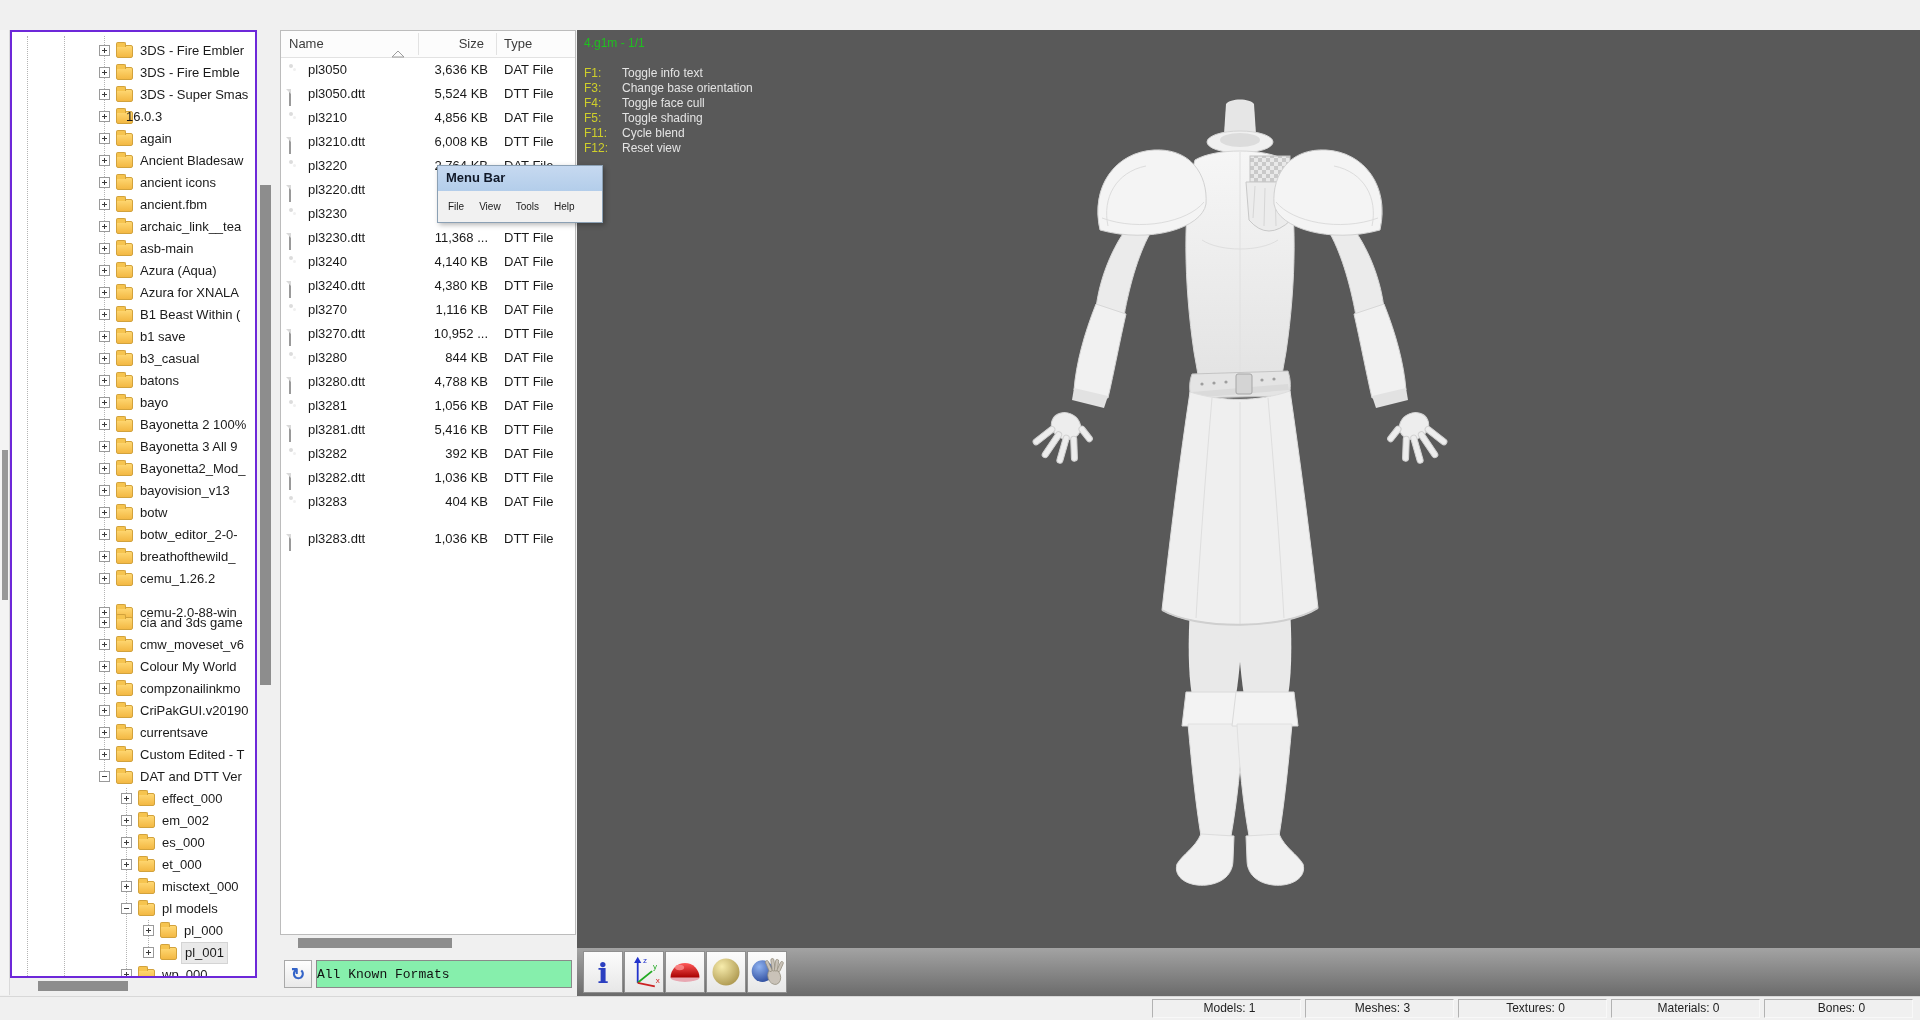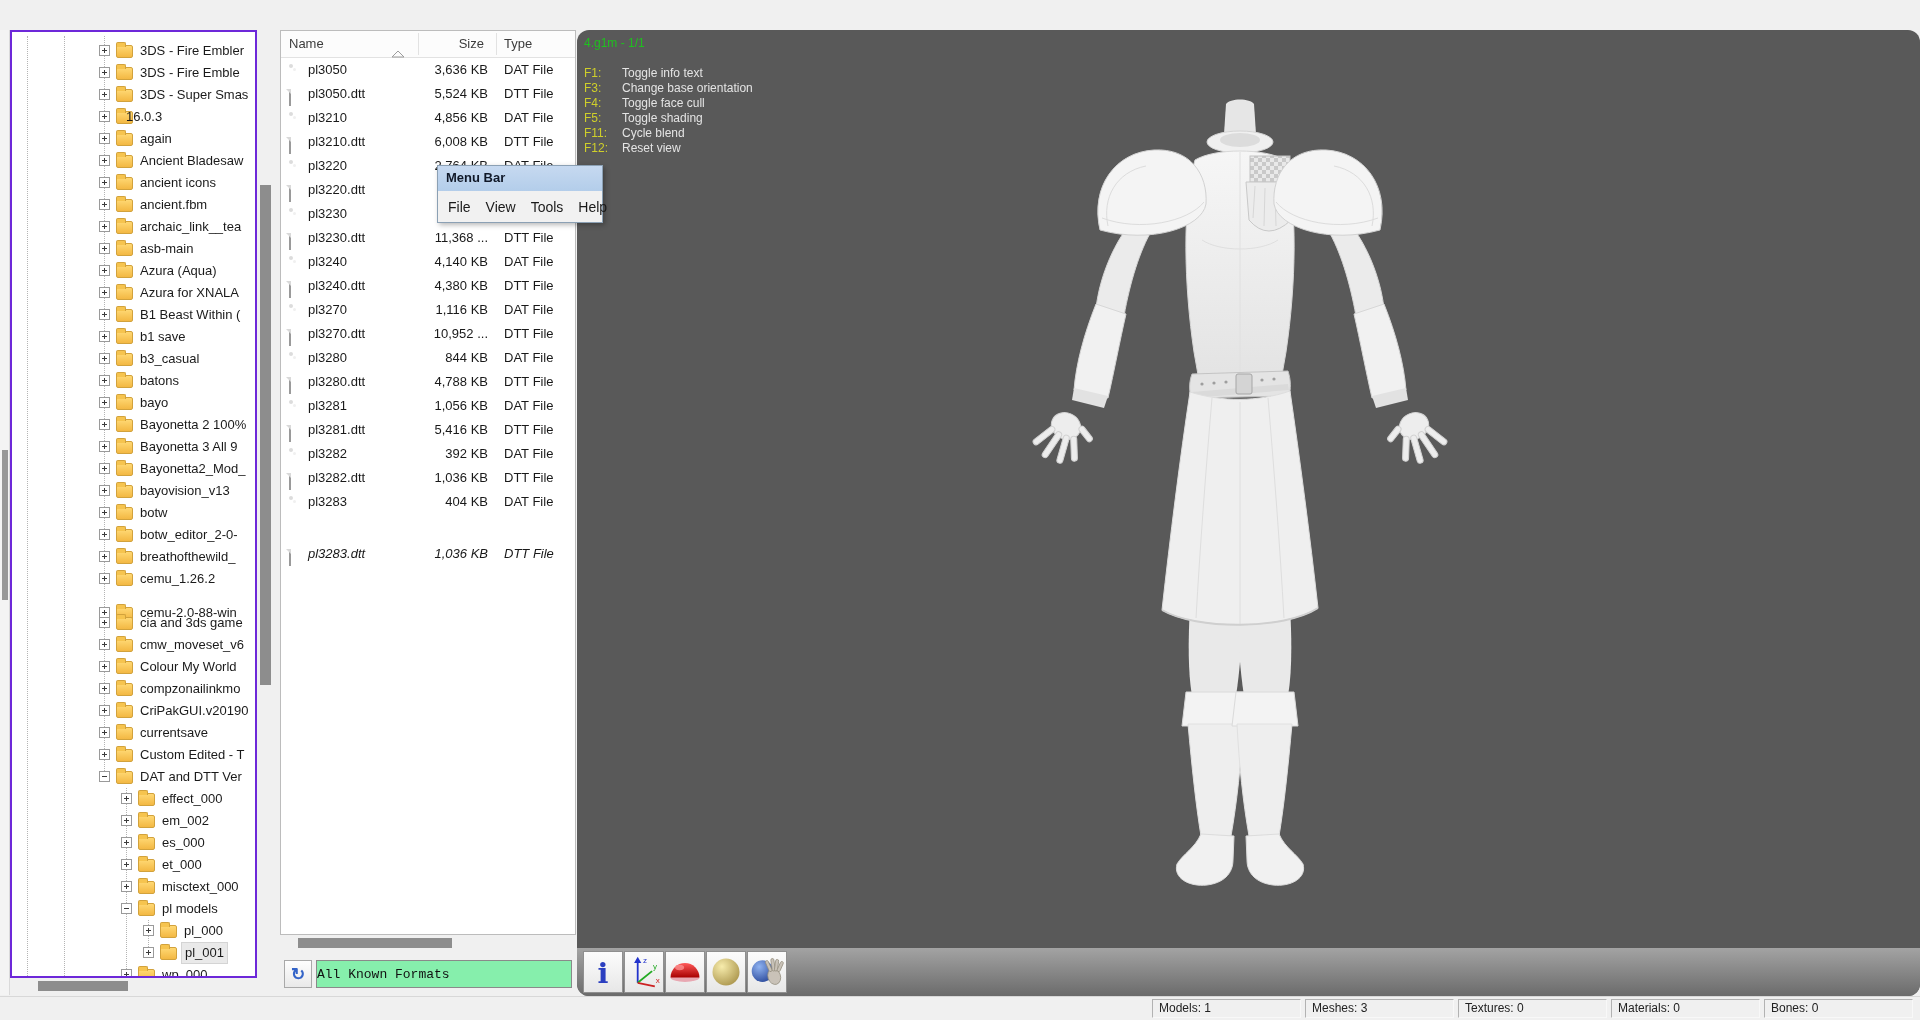--- a/index.html
+++ b/index.html
@@ -56,40 +56,40 @@
   .fname { position: absolute; left: 27px; white-space: nowrap; }
   .fsize { position: absolute; left: 131px; width: 76px; text-align: right; white-space: nowrap; }
   .ftype { position: absolute; left: 223px; white-space: nowrap; }
   .file-hscroll { position: absolute; left: 280px; top: 935px; width: 296px; height: 16px; background: #f0f0f0; }
   .file-hscroll .thumb { position: absolute; left: 18px; top: 3px; width: 154px; height: 10px; background: #8d8d8d; }
   .format-bar { position: absolute; left: 280px; top: 951px; width: 296px; height: 44px; background: #f0f0f0; }
   .refresh-btn { position: absolute; left: 4px; top: 9px; width: 28px; height: 28px; background: linear-gradient(#fefefe, #e9e9e9); border: 1px solid #a9a9a9; display: flex; align-items: center; justify-content: center; font-size: 17px; font-weight: bold; color: #3464c8; }
   .format-input { position: absolute; left: 36px; top: 9px; width: 256px; height: 28px; border: 1px solid #8a8a8a; background: #86efac; font-family: Liberation Mono, monospace; font-size: 13px; color: #111; }
 
   
-  .viewport { position: absolute; left: 577px; top: 30px; width: 1343px; height: 966px; background: #595959; overflow: hidden; border-radius: 12px; }
+  .viewport { position: absolute; left: 577px; top: 30px; width: 1343px; height: 966px; background: #595959; overflow: hidden; }
   .vp-bottomstrip { position: absolute; left: 0; bottom: 0; width: 100%; height: 48px; background: linear-gradient(#a3a3a3, #6b6b6b); }
   .model { position: absolute; left: 373px; top: 60px; width: 580px; height: 830px; }
   .overlay { position: absolute; left: 7px; top: 6px; }
   .model-label { font-size: 12px; color: #1fc01f; margin-bottom: 16px; }
   .hk-row { font-size: 12px; line-height: 15px; }
   .hk-key { display: inline-block; width: 38px; color: #cfcf2a; }
   .hk-act { color: #e4e4e4; }
   .vp-toolbar { position: absolute; left: 6px; top: 921px; display: flex; gap: 1px; }
   .vp-btn { width: 40px; height: 42px; background: linear-gradient(#fcfcfc, #e7e7e7); border: 1px solid #8f8f8f; display: flex; align-items: center; justify-content: center; }
 
   
   .statusbar { position: absolute; left: 0; top: 996px; width: 1920px; height: 24px; background: #f0f0f0; border-top: 1px solid #d8d8d8; }
-  .status-box { position: absolute; top: 2px; width: 149px; height: 19px; border: 1px solid; border-color: #b2b2b2 #f8f8f8 #f8f8f8 #b2b2b2; font-size: 12px; line-height: 17px; color: #222; padding-left: 6px; }
+  .status-box { position: absolute; top: 2px; width: 149px; height: 19px; border: 1px solid; border-color: #b2b2b2 #f8f8f8 #f8f8f8 #b2b2b2; font-size: 12px; line-height: 17px; color: #222; padding-left: 6px; text-align: center; }
 
   
   .popup { position: absolute; left: 437px; top: 165px; width: 166px; height: 58px; background: #f1f1f1; border: 1px solid #8ba0b4; box-shadow: 2px 2px 5px rgba(0,0,0,0.28); z-index: 50; }
   .popup-title { height: 25px; background: linear-gradient(#c6d9f0, #b3cdea); font-size: 13px; font-weight: bold; color: #101828; line-height: 24px; padding-left: 8px; }
   .popup-menu { height: 31px; display: flex; align-items: center; padding: 0 10px; gap: 15px; }
-  .pm-item { font-size: 14px; color: #1a1a1a; }
+  .pm-item { font-size: 10px; color: #1a1a1a; }
 </style>
 </head>
 <body>
 
 <div id="app">
 
 
   <div class="left-vscroll">
     <div class="thumb"></div>
   </div>
@@ -349,21 +349,21 @@
         <div class="file-row" style="top: 216px;"><span class="fi dtt-icon"></span><span class="fname">pl3240.dtt</span><span class="fsize">4,380 KB</span><span class="ftype">DTT File</span></div>
         <div class="file-row" style="top: 240px;"><span class="fi dat-icon"></span><span class="fname">pl3270</span><span class="fsize">1,116 KB</span><span class="ftype">DAT File</span></div>
         <div class="file-row" style="top: 264px;"><span class="fi dtt-icon"></span><span class="fname">pl3270.dtt</span><span class="fsize">10,952 ...</span><span class="ftype">DTT File</span></div>
         <div class="file-row" style="top: 288px;"><span class="fi dat-icon"></span><span class="fname">pl3280</span><span class="fsize">844 KB</span><span class="ftype">DAT File</span></div>
         <div class="file-row" style="top: 312px;"><span class="fi dtt-icon"></span><span class="fname">pl3280.dtt</span><span class="fsize">4,788 KB</span><span class="ftype">DTT File</span></div>
         <div class="file-row" style="top: 336px;"><span class="fi dat-icon"></span><span class="fname">pl3281</span><span class="fsize">1,056 KB</span><span class="ftype">DAT File</span></div>
         <div class="file-row" style="top: 360px;"><span class="fi dtt-icon"></span><span class="fname">pl3281.dtt</span><span class="fsize">5,416 KB</span><span class="ftype">DTT File</span></div>
         <div class="file-row" style="top: 384px;"><span class="fi dat-icon"></span><span class="fname">pl3282</span><span class="fsize">392 KB</span><span class="ftype">DAT File</span></div>
         <div class="file-row" style="top: 408px;"><span class="fi dtt-icon"></span><span class="fname">pl3282.dtt</span><span class="fsize">1,036 KB</span><span class="ftype">DTT File</span></div>
         <div class="file-row" style="top: 432px;"><span class="fi dat-icon"></span><span class="fname">pl3283</span><span class="fsize">404 KB</span><span class="ftype">DAT File</span></div>
-        <div class="file-row" style="top: 484px; font-style: italic;"><span class="fi dtt-icon"></span><span class="fname">pl3283.dtt</span><span class="fsize">1,036 KB</span><span class="ftype">DTT File</span></div>
+        <div class="file-row" style="top: 469px;"><span class="fi dtt-icon"></span><span class="fname">pl3283.dtt</span><span class="fsize">1,036 KB</span><span class="ftype">DTT File</span></div>
       </div>
   </div>
   <div class="file-hscroll">
     <div class="thumb"></div>
   </div>
   <div class="format-bar">
     <div class="refresh-btn">
       <span>↻</span>
     </div>
     <input class="format-input" readonly="" value="All Known Formats" style="">

